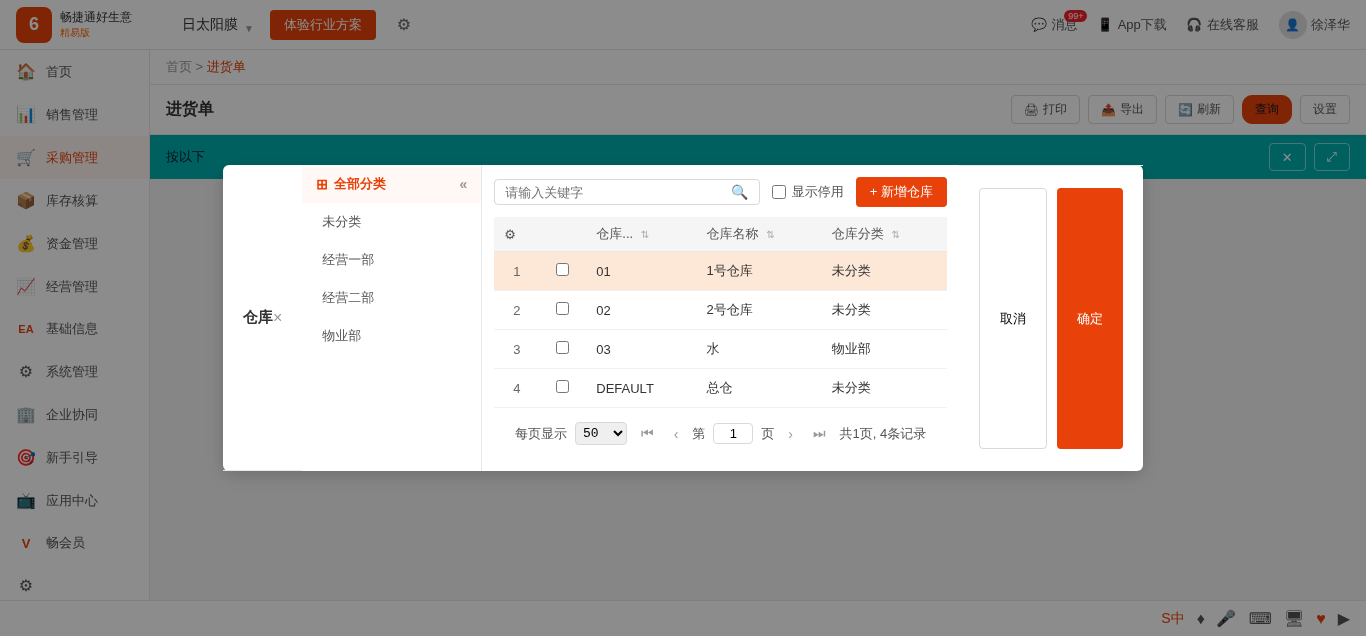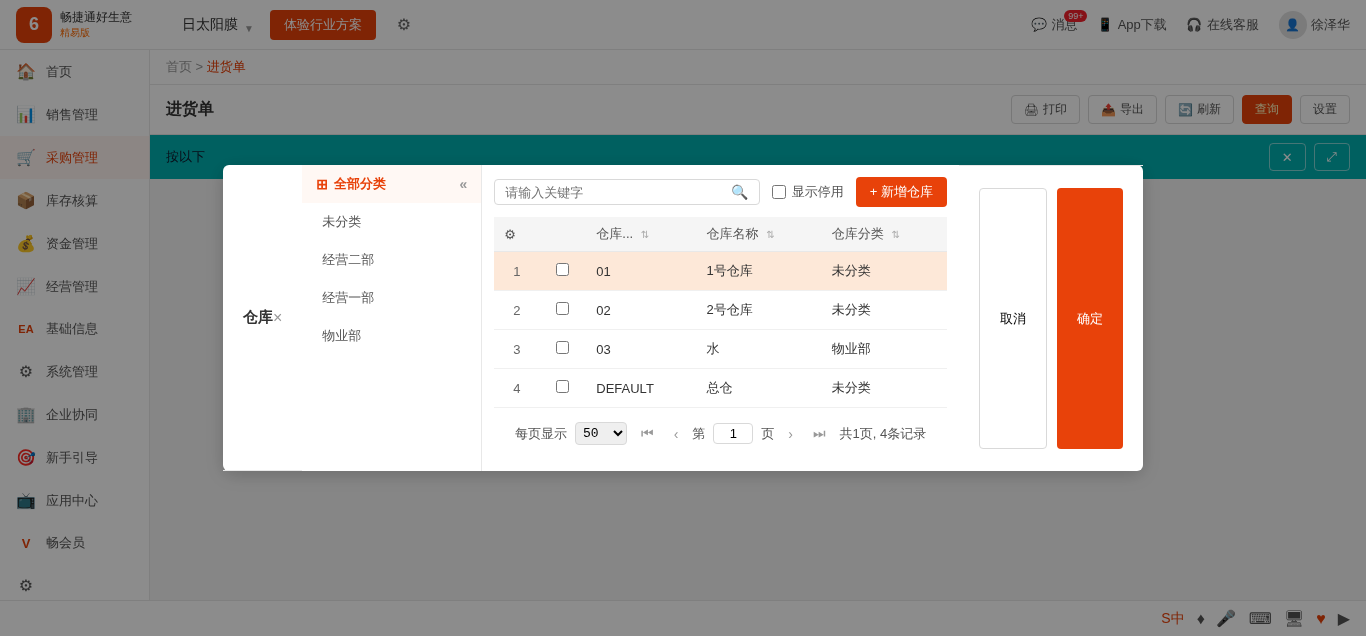--- a/index.html
+++ b/index.html
@@ -113,21 +113,21 @@
       border-bottom: 1px solid #e8e8e8;
       display: flex; align-items: center; gap: 8px;
     }
     .breadcrumb { color: #999; font-size: 13px; }
     .breadcrumb .current { color: #e8420a; }
     .topbar-btn {
       padding: 5px 12px; border: 1px solid #d9d9d9;
       background: #fff; border-radius: 4px; cursor: pointer;
       font-size: 12px; color: #555; display: flex; align-items: center; gap: 4px;
     }
-    .topbar-btn.primary { background: #e8420a; color: #fef9c3; border-color: #e8420a; }
+    .topbar-btn.primary { background: #e8420a; color: #0f172a; border-color: #e8420a; border-radius: 10px; }
 
     
     .overlay {
       position: fixed; top: 0; left: 0; right: 0; bottom: 0;
       background: rgba(0,0,0,0.45);
       z-index: 100;
       display: flex; align-items: center; justify-content: center;
     }
 
     
@@ -439,22 +439,22 @@
 
       <div class="category-panel">
         <div class="category-header">
           <div style="display:flex;align-items:center;">
             <span class="grid-icon">⊞</span>
             <span>全部分类</span>
           </div>
           <span class="category-collapse">«</span>
         </div>
         <div class="category-item">未分类</div>
+        <div class="category-item">经营一部</div>
         <div class="category-item">经营二部</div>
-        <div class="category-item">经营一部</div>
         <div class="category-item">物业部</div>
       </div>
 
       <div class="table-panel">
 
         <div class="table-toolbar">
           <div class="search-box">
             <input type="text" placeholder="请输入关键字" style="">
             <span class="search-icon">🔍</span>
           </div>

